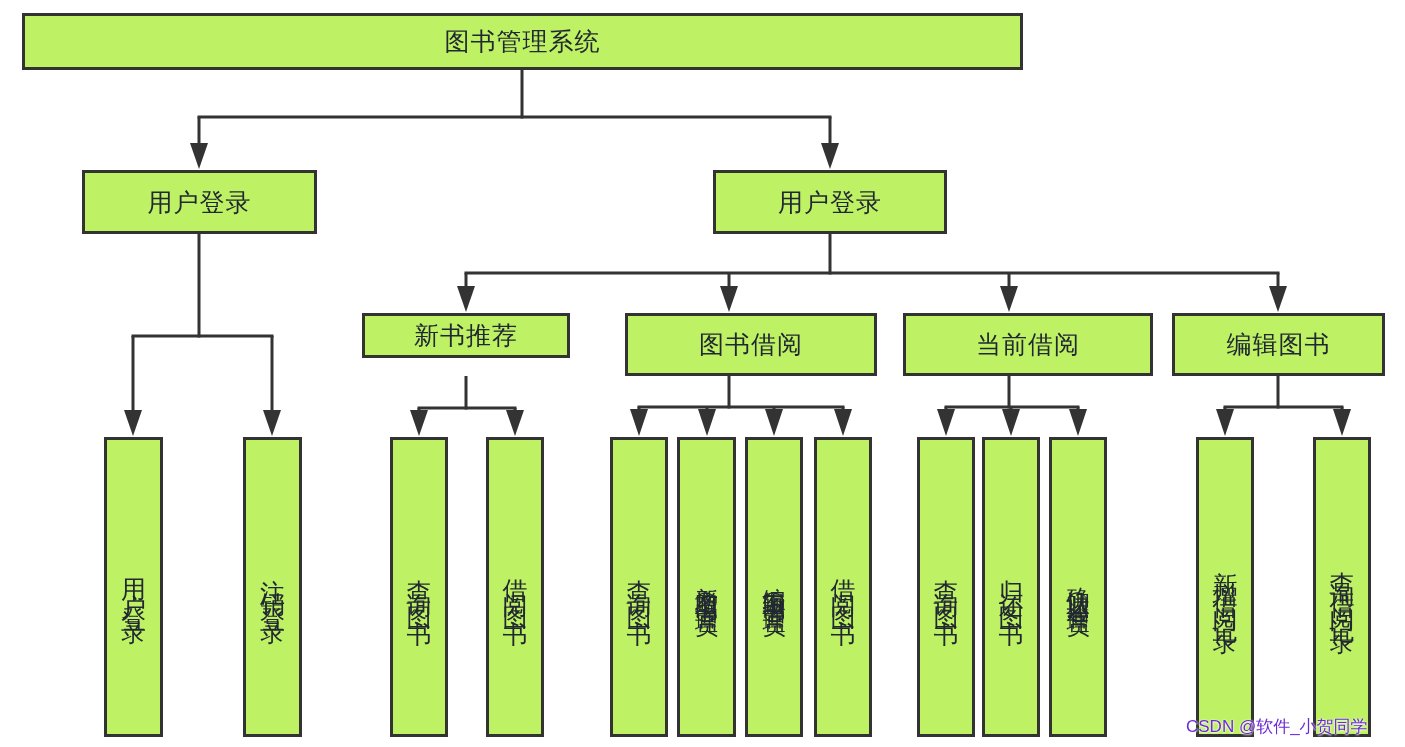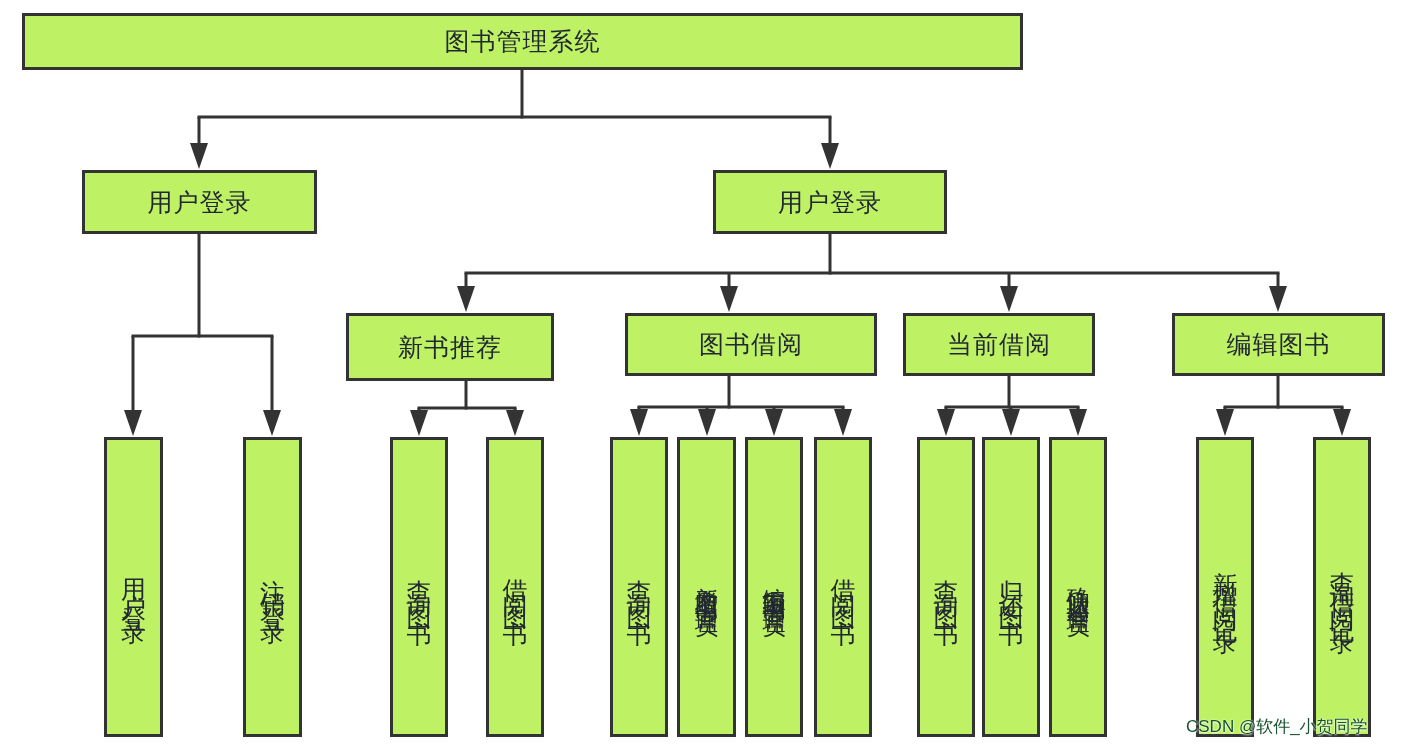--- a/index.html
+++ b/index.html
@@ -35,21 +35,21 @@
     font-size:25px;
     letter-spacing:14px;
     line-height:1;
   }
   .box.v .lbl.mid{letter-spacing:12px;}
   .box.v .lbl.long{font-size:23px;letter-spacing:4px;}
   .watermark{
     position:absolute;
     left:1186px;top:715px;
     font-size:17px;
-    color:#14532d;
+    color:#6d28d9;
     white-space:nowrap;
     text-shadow:0 0 2px rgba(255,255,255,.95), 0 1px 2px rgba(255,255,255,.9);
   }
 </style>
 </head>
 <body>
 
 <div class="canvas">
 
   <svg class="connectors" width="1405" height="747" viewBox="0 0 1405 747">
@@ -118,27 +118,27 @@
     <span class="lbl">图书管理系统</span>
   </div>
 
   <div class="box h" style="left:82px;top:170px;width:235px;height:64px">
     <span class="lbl">用户登录</span>
   </div>
   <div class="box h" style="left:713px;top:170px;width:234px;height:64px">
     <span class="lbl">用户登录</span>
   </div>
 
-  <div class="box h" style="left:346px;top:313px;width:208px;height:68px">
+  <div class="box h" style="left:362px;top:313px;width:208px;height:45px">
     <span class="lbl">新书推荐</span>
   </div>
   <div class="box h" style="left:625px;top:313px;width:252px;height:63px">
     <span class="lbl">图书借阅</span>
   </div>
-  <div class="box h" style="left:903px;top:313px;width:192px;height:63px">
+  <div class="box h" style="left:903px;top:313px;width:250px;height:63px">
     <span class="lbl">当前借阅</span>
   </div>
   <div class="box h" style="left:1172px;top:313px;width:213px;height:63px">
     <span class="lbl">编辑图书</span>
   </div>
 
   <div class="box v" style="left:104px;top:437px;width:59px;height:300px">
     <span class="lbl">用户登录</span>
   </div>
   <div class="box v" style="left:243px;top:437px;width:59px;height:300px">

